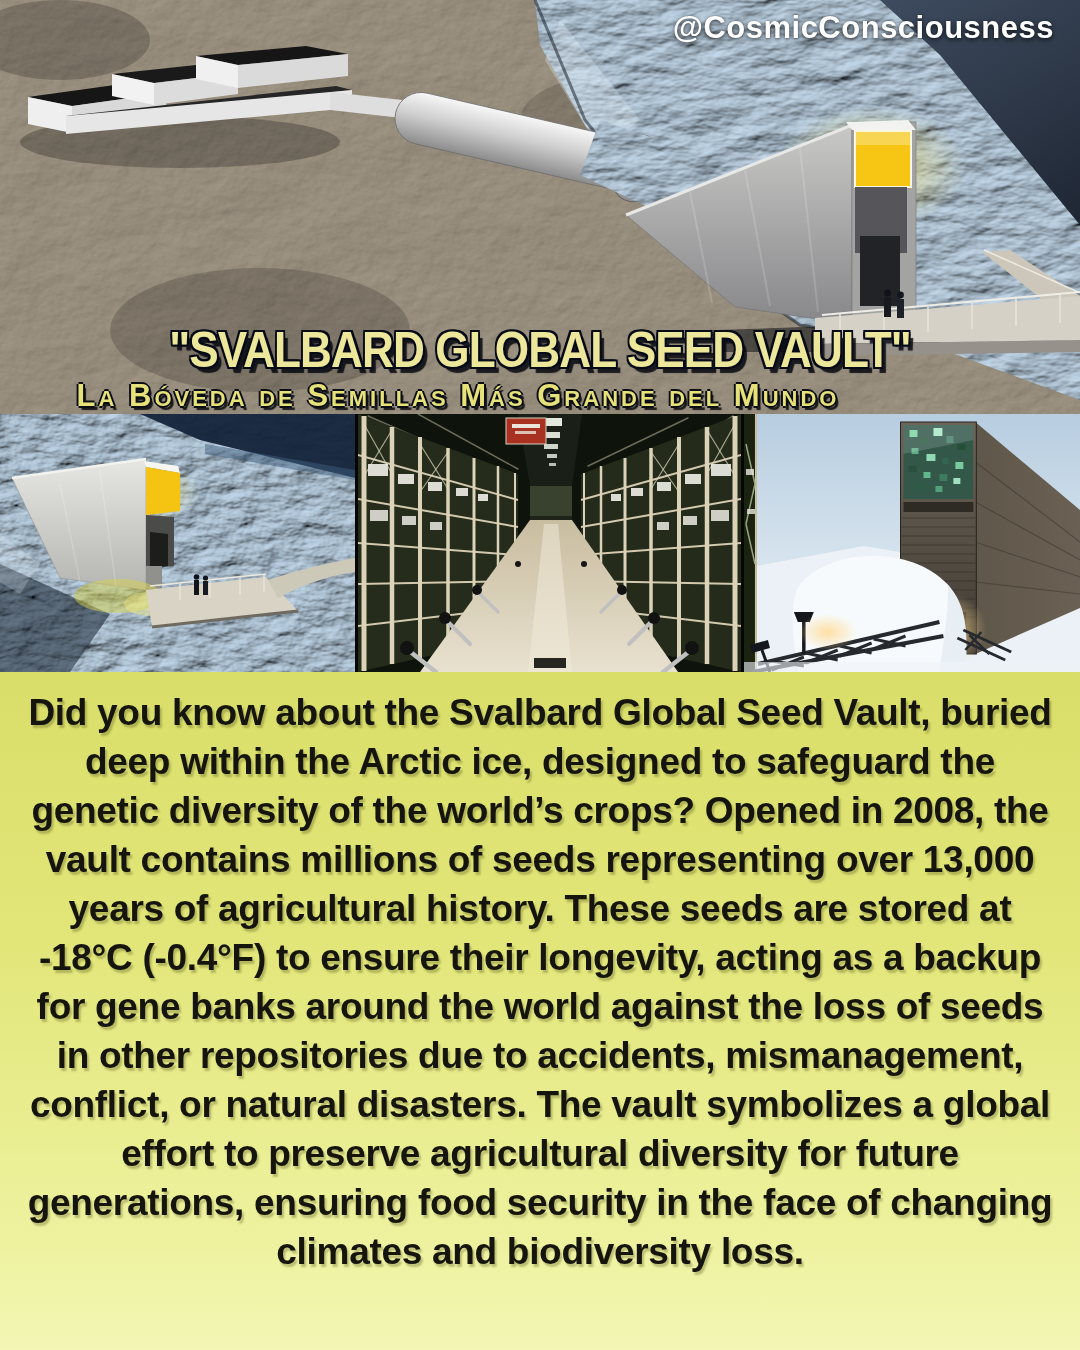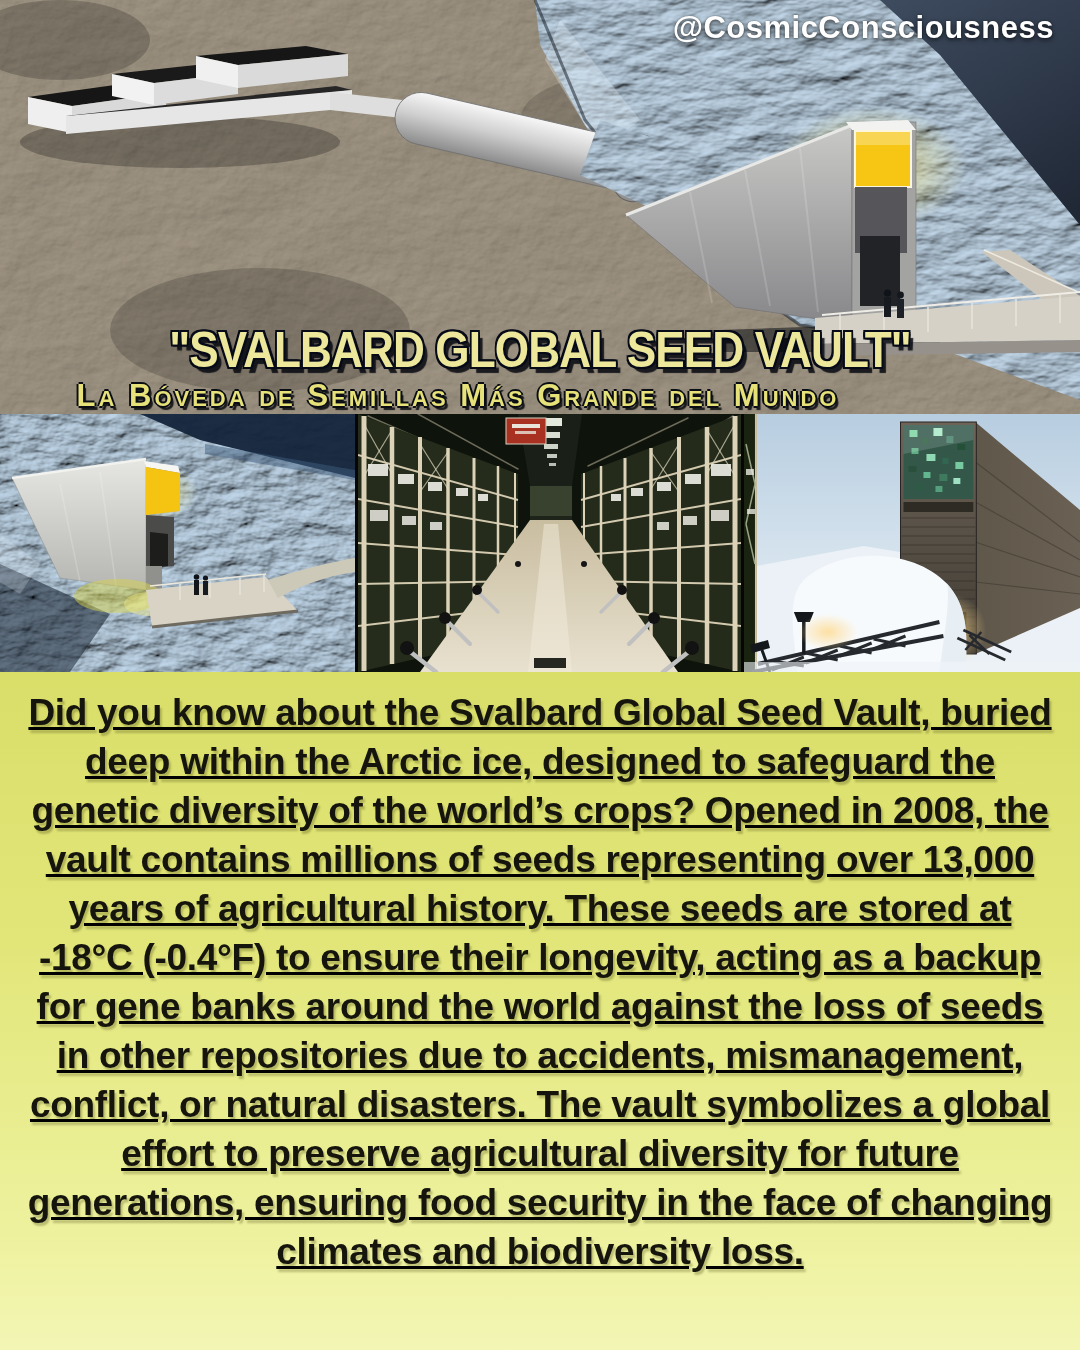--- a/index.html
+++ b/index.html
@@ -39,21 +39,21 @@
     display:inline-block;
     font-variant:small-caps;font-size:31px;font-weight:bold;letter-spacing:3px;
     color:#e7e17a;
     text-shadow:
       -2px 0 0 #0a0e14, 2px 0 0 #0a0e14, 0 -2px 0 #0a0e14, 0 2px 0 #0a0e14,
       3px 4px 1px rgba(5,7,12,.85);
   }
   .caption-panel{
     position:absolute;top:672px;left:0;width:1080px;height:678px;
     background:linear-gradient(180deg,#d9de69 0%,#e2e679 40%,#eef2a0 85%,#f3f6b4 100%);
-    box-sizing:border-box;padding:16px 24px 0 24px;text-decoration:underline;
+    box-sizing:border-box;padding:16px 24px 0 24px;
   }
   .caption-panel p{
     margin:0;text-align:center;
     font-size:37px;line-height:49px;font-weight:bold;letter-spacing:-0.3px;
     color:#15150d;
     text-shadow:2px 3px 2px rgba(90,90,30,.35);
   }
 </style>
 </head>
 <body>

